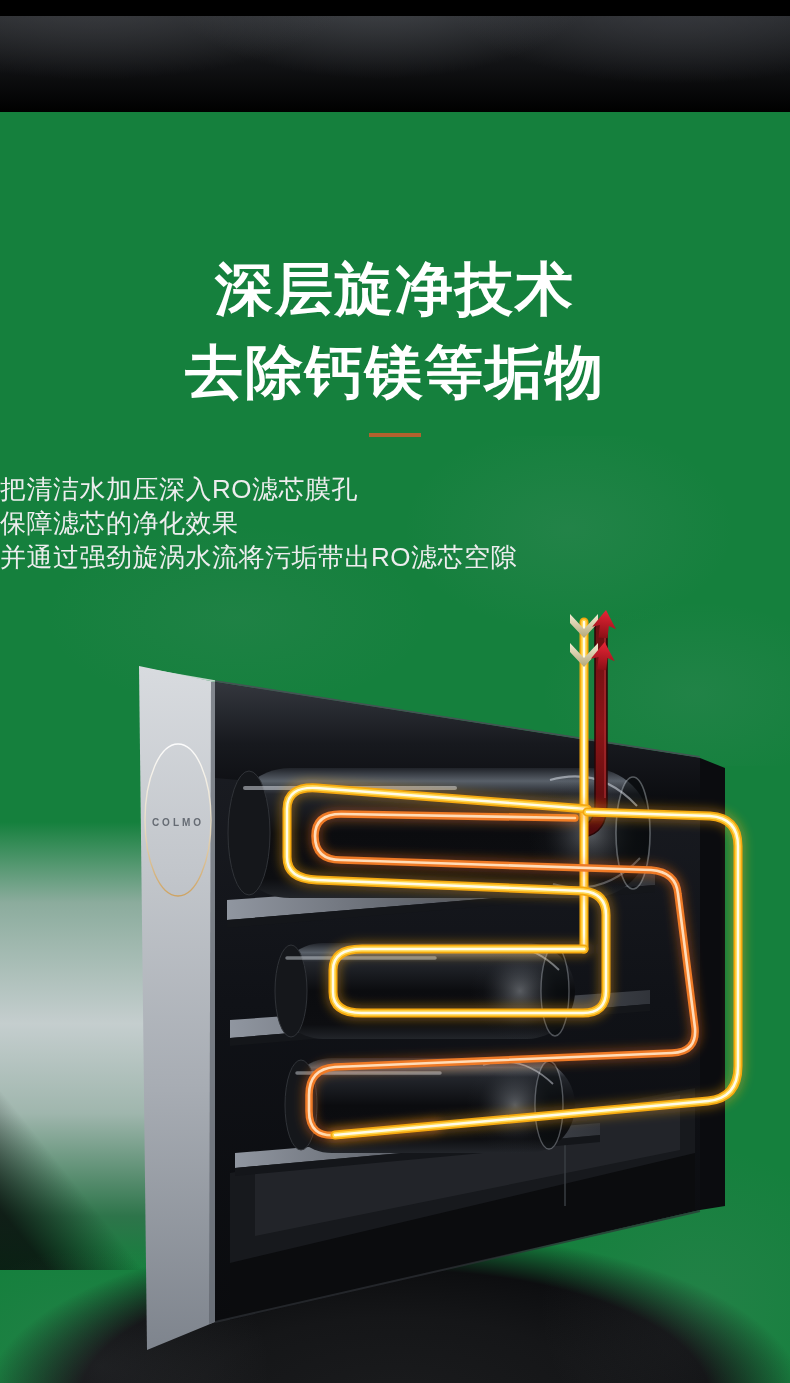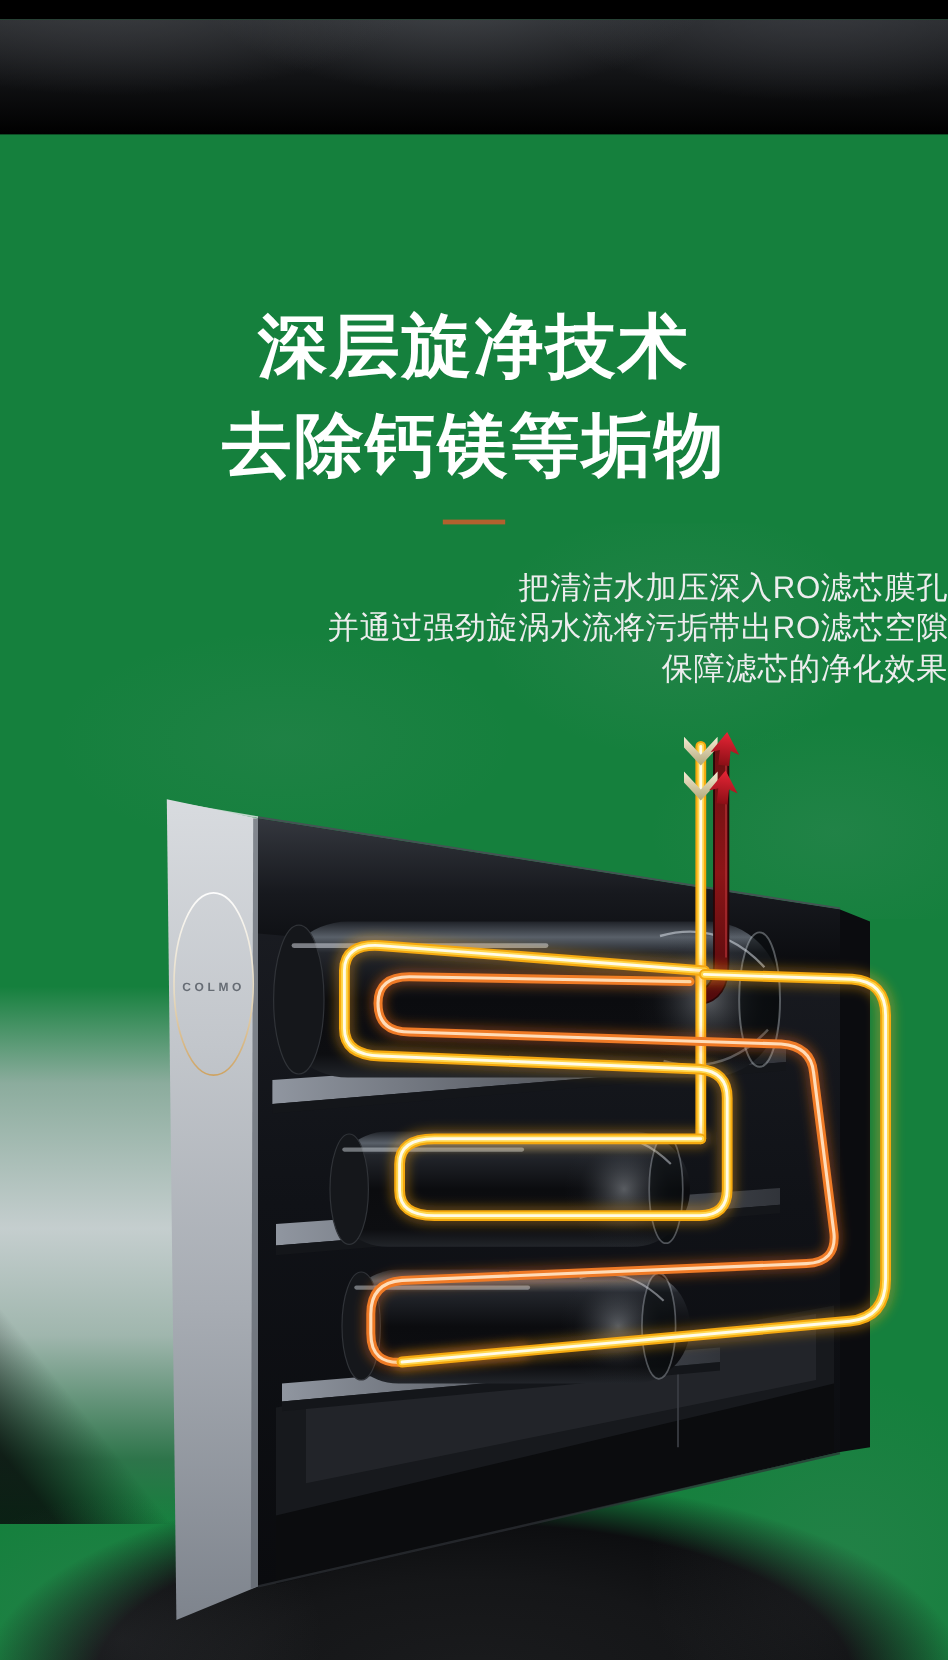--- a/index.html
+++ b/index.html
@@ -28,21 +28,21 @@
   .corner-glow-l{position:absolute;left:-70px;top:1230px;width:340px;height:240px;
     background:radial-gradient(closest-side, rgba(132,136,142,.14), transparent);}
   .corner-glow-r{position:absolute;right:-70px;top:1130px;width:320px;height:320px;
     background:radial-gradient(closest-side, rgba(132,136,142,.12), transparent);}
 
   
   .hero-title{position:absolute;left:0;top:231px;width:790px;text-align:center;
     color:#ffffff;font-size:58px;font-weight:bold;line-height:83px;letter-spacing:2px;}
   .hero-title span{display:block;}
   .divider{position:absolute;left:369px;top:417px;width:52px;height:4px;background:#b2612e;}
-  .hero-body{position:absolute;left:0;top:456px;width:790px;text-align:right;
+  .hero-body{position:absolute;left:0;top:456px;width:790px;text-align:left;
     color:#ededee;font-size:26px;line-height:34px;letter-spacing:.5px;font-weight:500;}
 
   
   .product-svg{position:absolute;left:135px;top:592px;width:650px;height:745px;}
   .glowY{fill:none;stroke:rgba(255,170,30,.30);stroke-width:17;stroke-linecap:round;stroke-linejoin:round;filter:url(#fB);}
   .midY {fill:none;stroke:#f5a80f;stroke-width:9;stroke-linecap:round;stroke-linejoin:round;}
   .briY {fill:none;stroke:#ffd74e;stroke-width:5.5;stroke-linecap:round;stroke-linejoin:round;}
   .coreY{fill:none;stroke:#fffbe9;stroke-width:2.4;stroke-linecap:round;stroke-linejoin:round;}
   .glowO{fill:none;stroke:rgba(255,120,30,.30);stroke-width:15;stroke-linecap:round;stroke-linejoin:round;filter:url(#fB);}
   .midO {fill:none;stroke:#ef7a26;stroke-width:7.5;stroke-linecap:round;stroke-linejoin:round;}
@@ -59,22 +59,22 @@
   <div class="corner-glow-l"></div>
   <div class="corner-glow-r"></div>
 
   <div class="hero-title">
     <span>深层旋净技术</span>
     <span>去除钙镁等垢物</span>
   </div>
   <div class="divider"></div>
   <div class="hero-body">
     <div>把清洁水加压深入RO滤芯膜孔</div>
+    <div>保障滤芯的净化效果</div>
     <div>并通过强劲旋涡水流将污垢带出RO滤芯空隙</div>
-    <div>保障滤芯的净化效果</div>
   </div>
 
   <svg class="product-svg" viewBox="0 0 650 745">
     <defs>
       <linearGradient id="gPanel" x1="0" y1="0" x2="0" y2="1">
         <stop offset="0" stop-color="#d8dbdf"></stop>
           <stop offset=".3" stop-color="#c2c6cb"></stop>
         <stop offset=".62" stop-color="#a7acb3"></stop>
           <stop offset="1" stop-color="#7e848d"></stop>
       </linearGradient>

